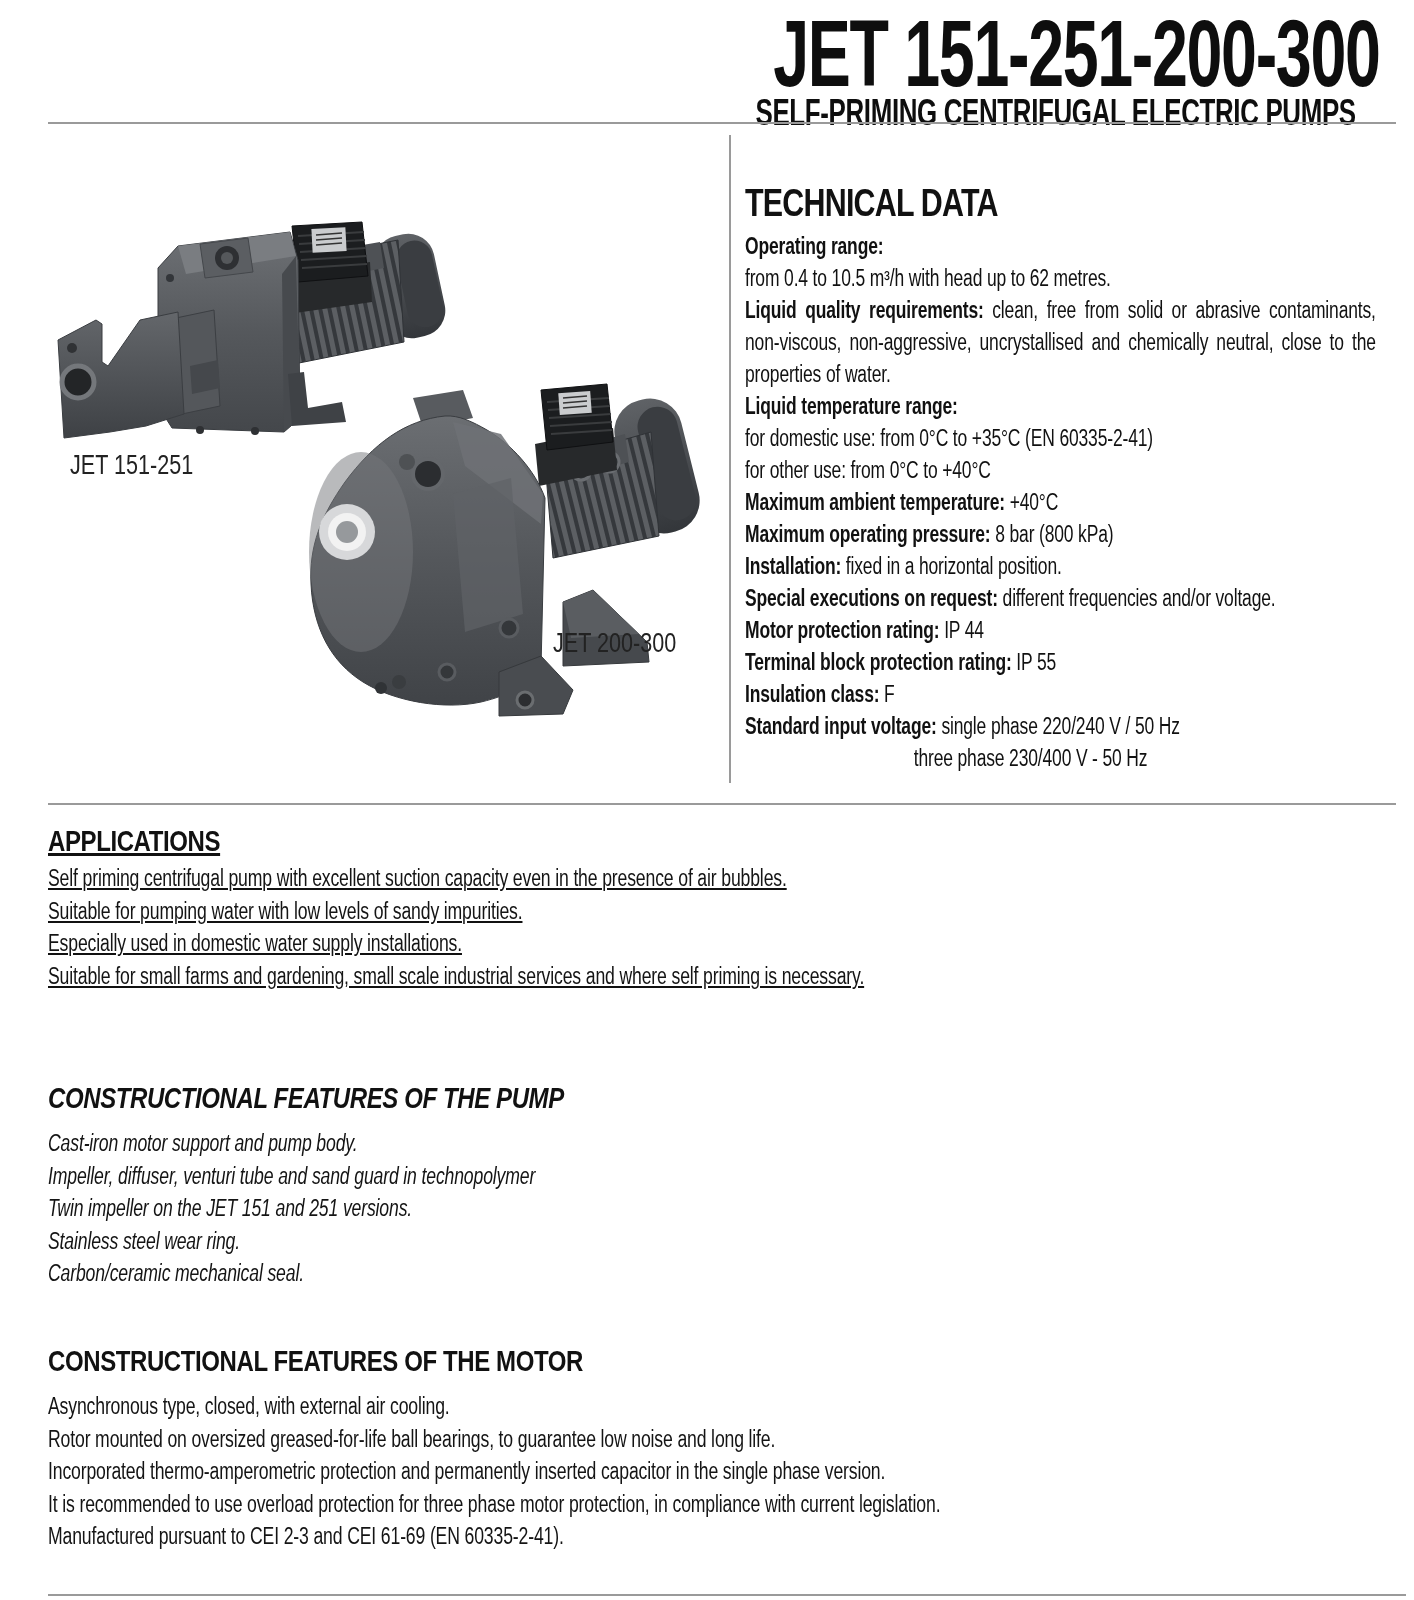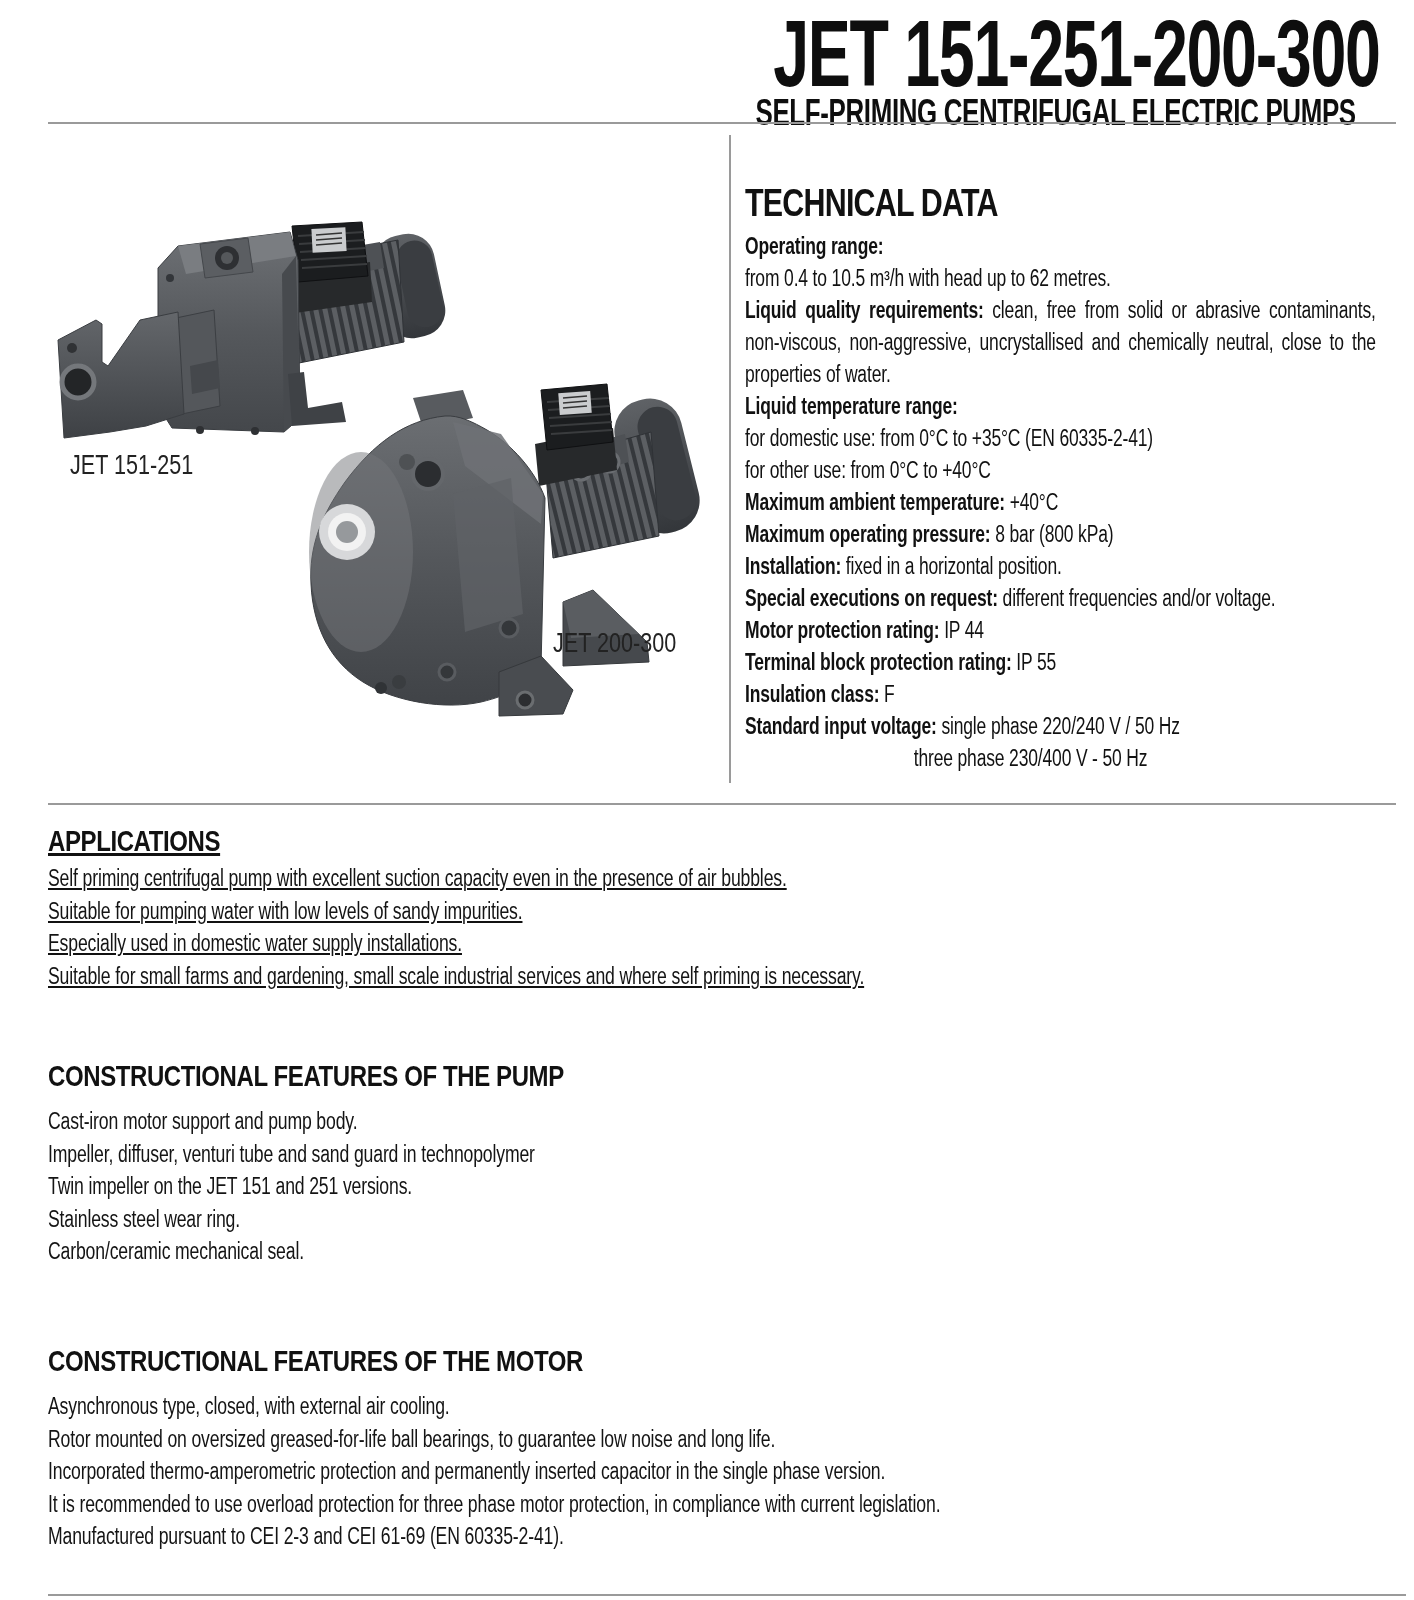--- a/index.html
+++ b/index.html
@@ -46,21 +46,21 @@
   #tech-items{
     margin-top:6px;width:830px;font-size:23px;line-height:32px;
     letter-spacing:-0.2px;transform:scaleX(0.76);transform-origin:0 0;
   }
   .b{font-weight:bold;}
   .justify{text-align:justify;}
   .tech-cont{margin-left:222px;}
   
   .sec{position:absolute;left:48px;}
   #applications{top:824px;text-decoration:underline;}
-  #pump-features{top:1059px;}
+  #pump-features{top:1081px;font-style:italic;}
   #motor-features{top:1344px;}
   .sec-h{
     margin:0;font-size:30px;font-weight:bold;line-height:34px;
     letter-spacing:-0.5px;white-space:nowrap;
     transform:scaleX(0.8);transform-origin:0 50%;
   }
   #applications .sec-h{margin-bottom:4px;}
   #pump-features .sec-h,#motor-features .sec-h{margin-bottom:12px;}
   .body-line{
     font-size:23.5px;line-height:32.5px;letter-spacing:-0.2px;

